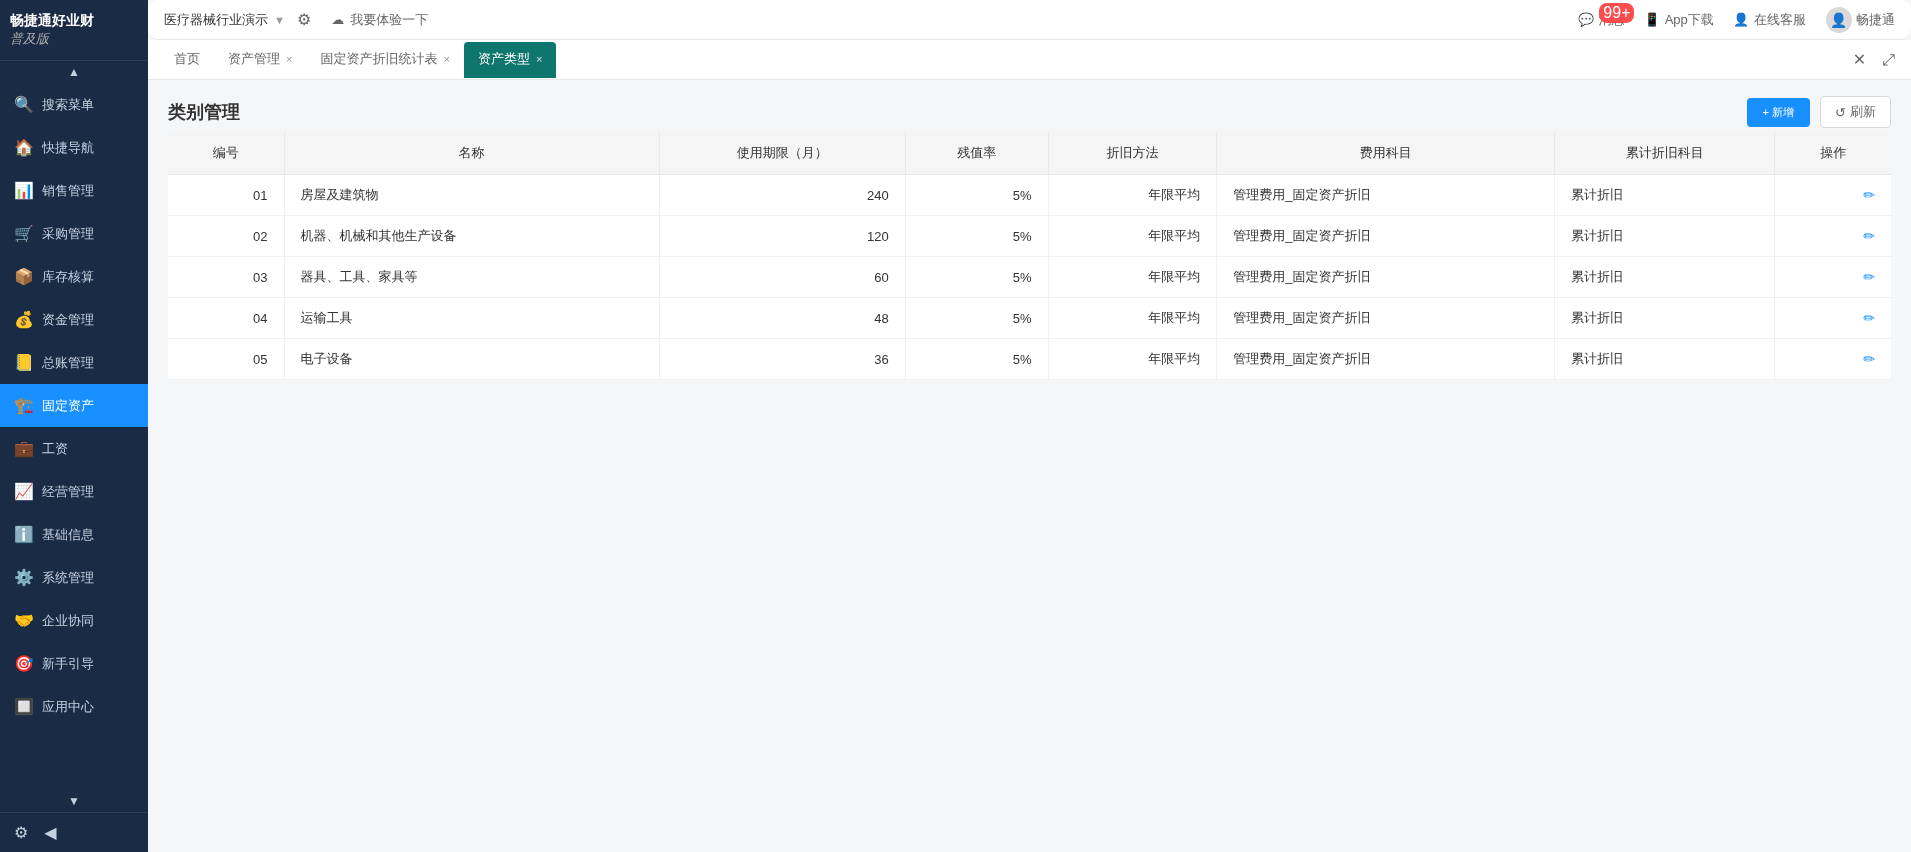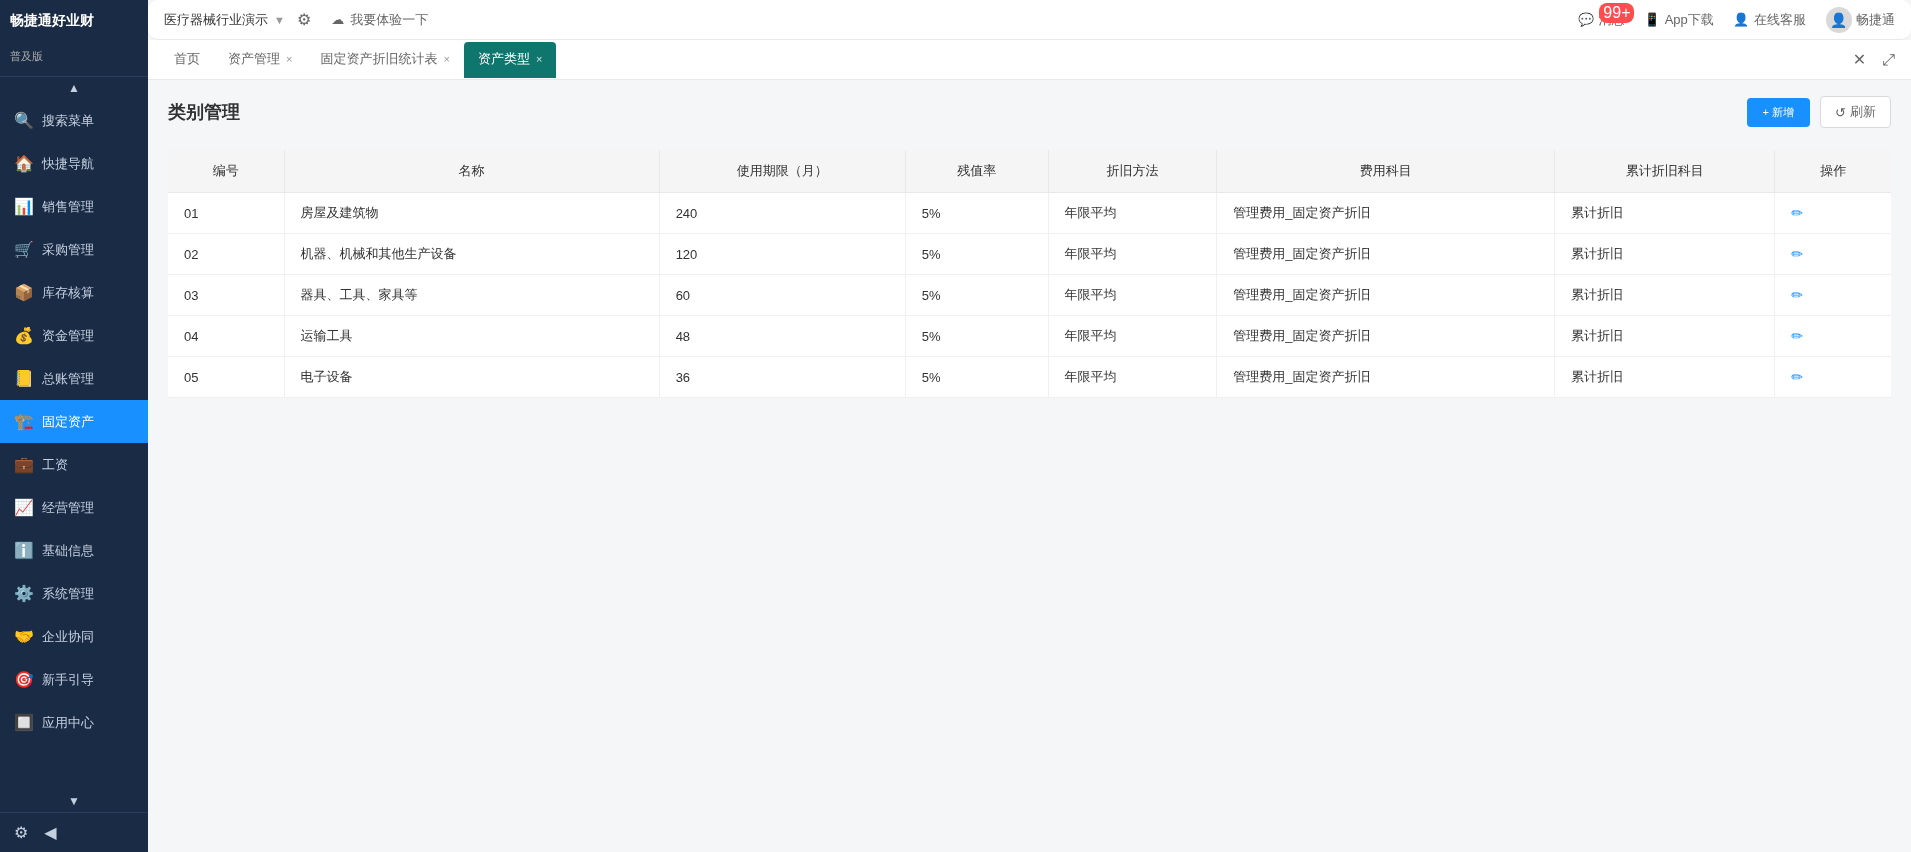--- a/index.html
+++ b/index.html
@@ -14,21 +14,21 @@
       height: 100%;
       flex-shrink: 0;
     }
     .sidebar-logo {
       padding: 12px 10px;
       color: #fff;
       font-size: 13px;
       border-bottom: 1px solid #2a3d5c;
     }
     .sidebar-logo .logo-title { font-weight: bold; font-size: 14px; }
-    .sidebar-logo .logo-sub { font-size: 11px; color: #aaa; margin-top: 19px; }
+    .sidebar-logo .logo-sub { font-size: 13px; color: #aaa; margin-top: 0; font-style: italic; }
     .sidebar-nav { flex: 1; overflow-y: auto; }
     .sidebar-nav::-webkit-scrollbar { width: 4px; }
     .sidebar-nav::-webkit-scrollbar-thumb { background: #2a3d5c; }
     .sidebar-item {
       display: flex;
       align-items: center;
       padding: 12px 14px;
       color: #c5d0df;
       cursor: pointer;
       font-size: 13px;
@@ -193,21 +193,21 @@
     .page-content {
       flex: 1;
       padding: 16px 20px;
       overflow-y: auto;
       background: #f5f6f8;
     }
     .page-header {
       display: flex;
       align-items: center;
       justify-content: space-between;
-      margin-bottom: 22px;
+      margin-bottom: 4px;
     }
     .page-title {
       font-size: 18px;
       font-weight: bold;
       color: #333;
     }
     .header-actions {
       display: flex;
       align-items: center;
       gap: 10px;
@@ -254,21 +254,21 @@
       text-align: center;
       font-weight: 500;
       color: #333;
       border-bottom: 1px solid #e8e8e8;
       border-right: 1px solid #e8e8e8;
       white-space: nowrap;
     }
     .data-table th:last-child { border-right: none; }
     .data-table td {
       padding: 11px 16px;
-      text-align: left;
+      text-align: right;
       color: #333;
       border-bottom: 1px solid #f0f0f0;
       border-right: 1px solid #f0f0f0;
     }
     .data-table td:last-child { border-right: none; }
     .data-table .col-name { text-align: left; }
     .data-table .col-subject { text-align: left; }
     .data-table .col-accum { text-align: left; }
 
     .edit-icon {

